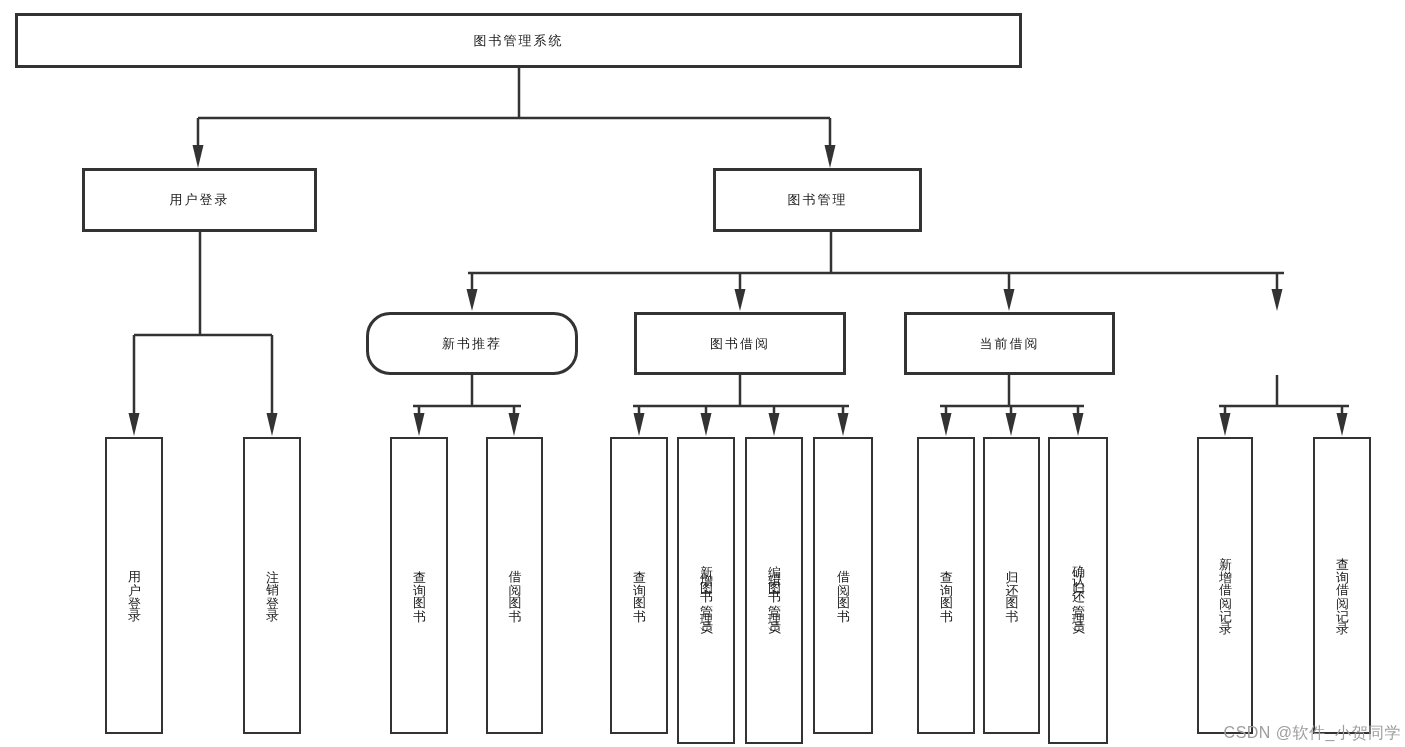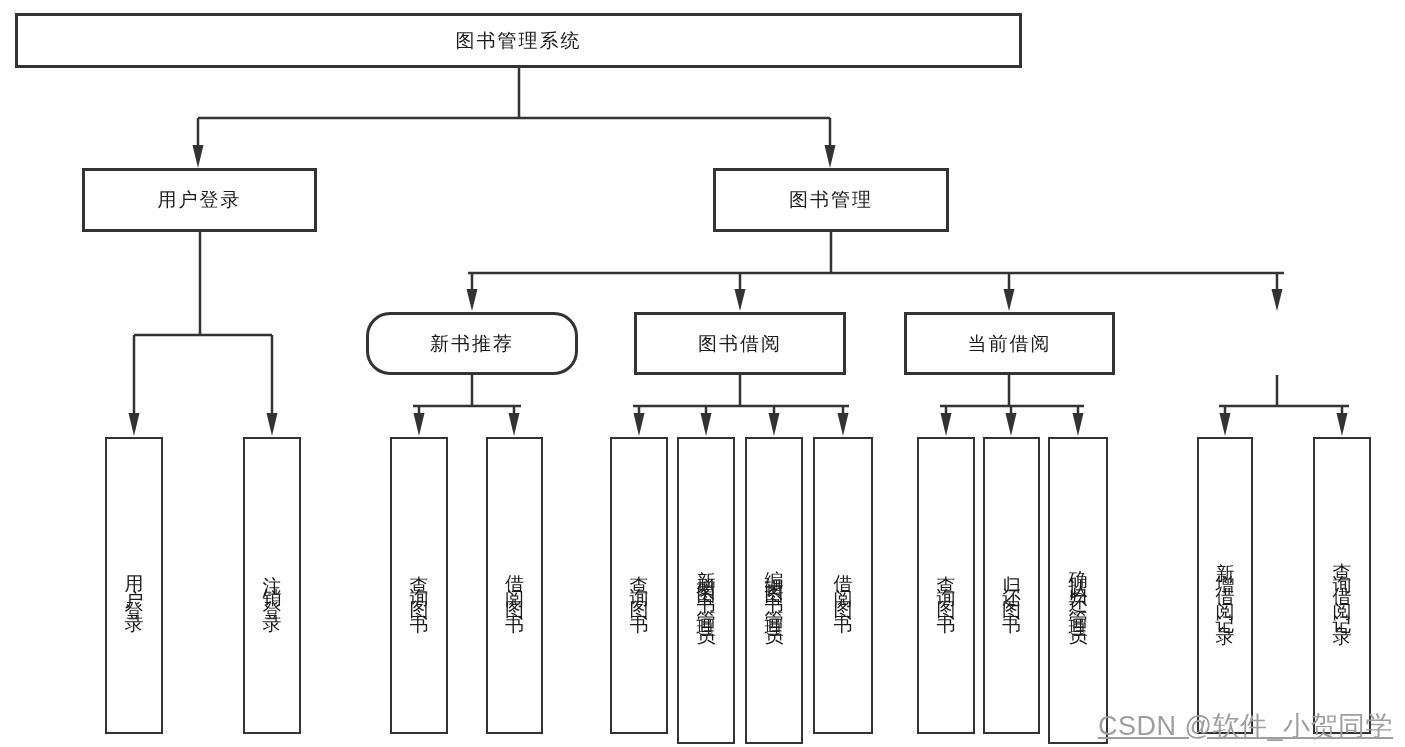--- a/index.html
+++ b/index.html
@@ -27,40 +27,39 @@
   }
   .node {
     position: absolute;
     background: #ffffff;
     border: 3px solid var(--border);
     color: var(--text);
     display: flex;
     align-items: center;
     justify-content: center;
     z-index: 2;
-    font-size: 19px;
+    font-size: 13px;
     letter-spacing: 2px;
     white-space: nowrap;
   }
   .leaf {
     border-width: 2.5px;
     writing-mode: vertical-rl;
     letter-spacing: 13px;
     white-space: normal;
   }
   .leaf.tight { letter-spacing: 8px; }
   #watermark {
     position: absolute;
-    right: 12px;
+    right: 4px;
     bottom: 3px;
     z-index: 5;
     color: var(--watermark);
-    font-size: 27px;
+    font-size: 16px;
     letter-spacing: 0.5px;
-    text-decoration: underline;
   }
 </style>
 </head>
 <body>
 
 <div id="canvas">
 
   <svg id="wires" viewBox="0 0 1405 747" fill="none" stroke="#333333" stroke-width="2.5">
 
     <g>
@@ -107,21 +106,21 @@
     <g>
       <path d="M1277 375 V406 M1219 406 H1349 M1225 406 V415 M1342 406 V415"></path>
       <polygon fill="#333333" stroke="none" points="1219.5,413 1230.5,413 1225,436"></polygon>
       <polygon fill="#333333" stroke="none" points="1336.5,413 1347.5,413 1342,436"></polygon>
     </g>
   </svg>
 
   <div class="node" style="left:15px; top:13px; width:1007px; height:55px;">图书管理系统</div>
 
   <div class="node" style="left:82px; top:168px; width:235px; height:64px;">用户登录</div>
-  <div class="node" style="left:713px; top:168px; width:236px; height:64px;">图书管理</div>
+  <div class="node" style="left:713px; top:168px; width:209px; height:64px;">图书管理</div>
 
   <div class="node" style="left:366px; top:312px; width:212px; height:63px;border-radius:24px;">新书推荐</div>
   <div class="node" style="left:904px; top:312px; width:211px; height:63px;">当前借阅</div>
   <div class="node" style="left:634px; top:312px; width:212px; height:63px;">图书借阅</div>
 
   <div class="node leaf" style="left:105px; top:437px; width:58px; height:297px;">用户登录</div>
   <div class="node leaf" style="left:243px; top:437px; width:58px; height:297px;">注销登录</div>
 
   <div class="node leaf" style="left:390px; top:437px; width:58px; height:297px;">查询图书</div>
   <div class="node leaf" style="left:486px; top:437px; width:57px; height:297px;">借阅图书</div>

